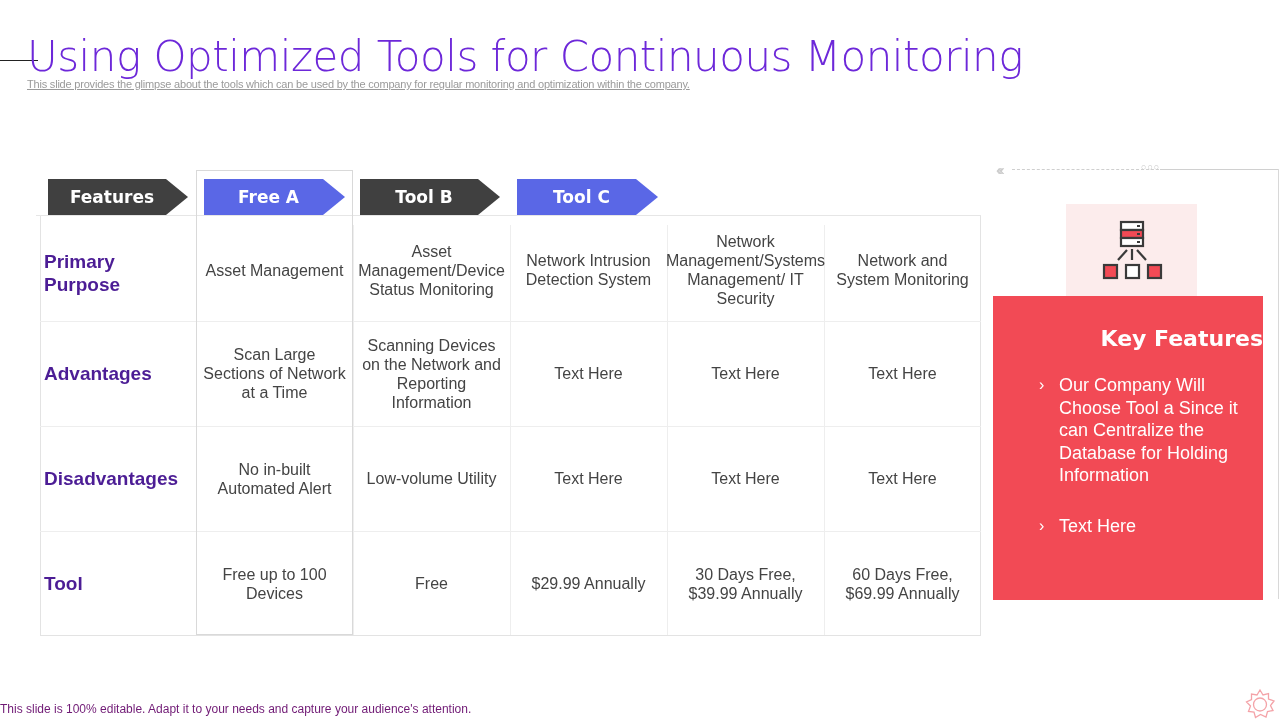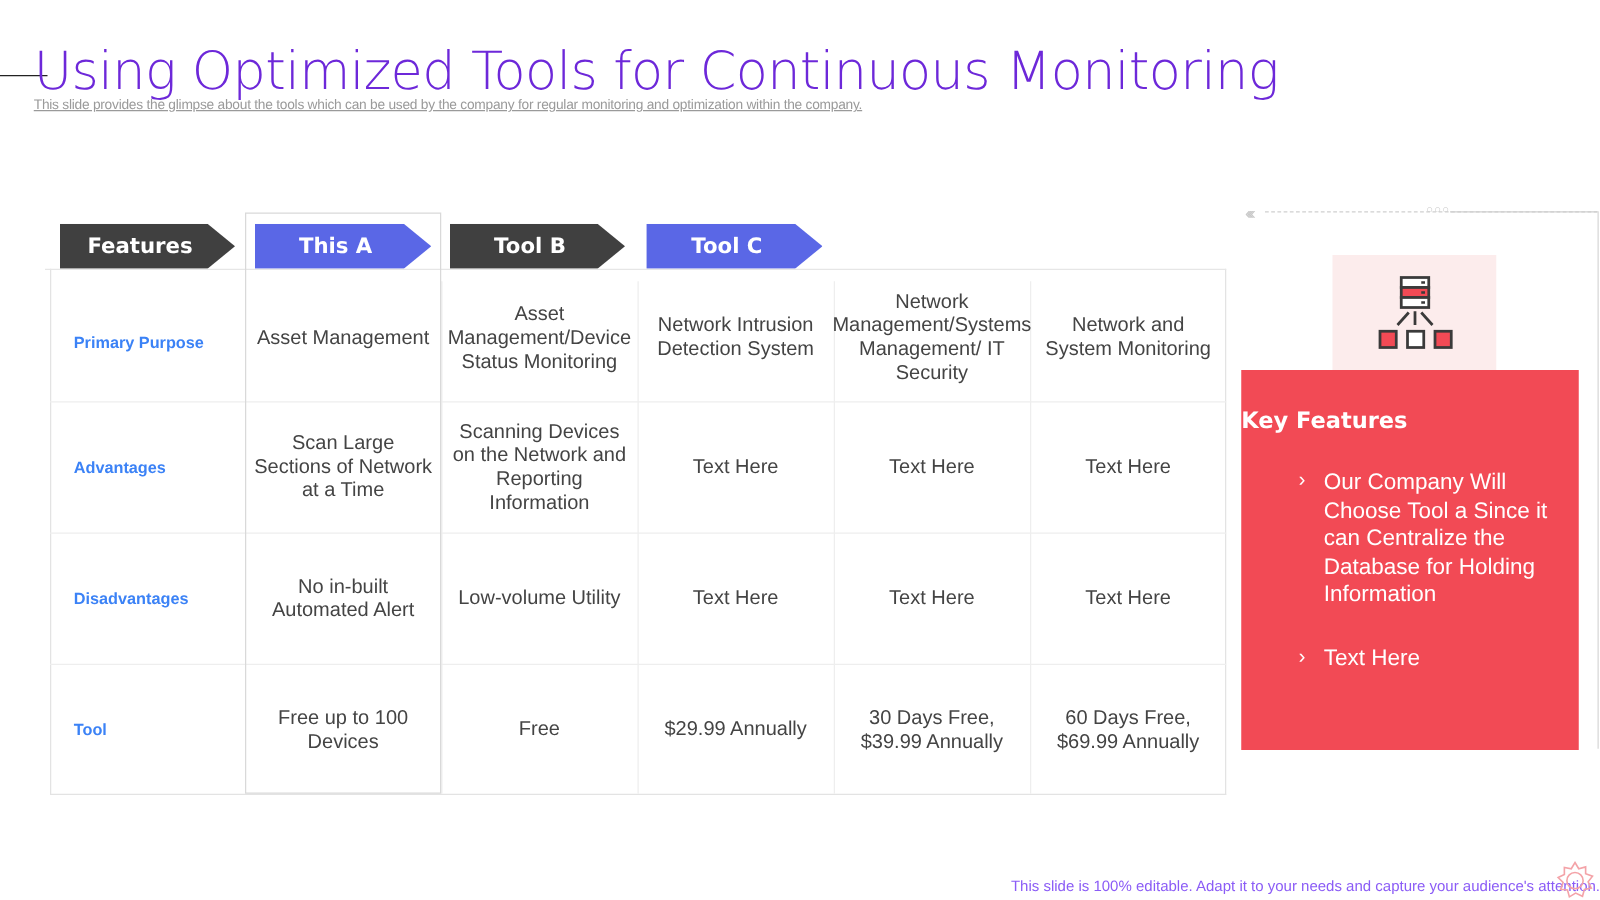--- a/index.html
+++ b/index.html
@@ -15,39 +15,39 @@
   .hline { position: absolute; left: 36px; top: 215px; width: 945px; height: 1px; background: #e6e6e6; }
   .tool-a-frame { position: absolute; left: 196px; top: 170px; width: 157px; height: 465px; border: 1px solid #d9d9d9; }
 
   .header-row { position: absolute; left: 0; top: 179px; width: 1000px; height: 36px; }
   .chevron { position: absolute; top: 0; height: 36px; color: #fff; font-family: "DejaVu Sans", sans-serif; font-weight: bold; font-size: 17px; display: flex; align-items: center; justify-content: center; padding-right: 12px;
     clip-path: polygon(0 0, calc(100% - 22px) 0, 100% 50%, calc(100% - 22px) 100%, 0 100%); }
   .chevron.red { background: #404040; }
   .chevron.blue { background: #5a67e6; }
 
   .cell { position: absolute; display: flex; align-items: center; justify-content: center; text-align: center; font-size: 16px; line-height: 19px; color: #444; padding: 0 6px; }
-  .row-label { position: absolute; display: flex; align-items: center; font-weight: bold; font-size: 13px; line-height: 23px; color: #3b82f6; padding-left: 19px; }
+  .row-label { position: absolute; display: flex; align-items: center; font-weight: bold; font-size: 19px; line-height: 23px; color: #4c1d95; padding-left: 4px; }
   .row-div { position: absolute; left: 40px; width: 941px; height: 1px; background: #eeeeee; }
   .col-div { position: absolute; top: 225px; width: 1px; height: 410px; background: #eeeeee; }
 
   
   .deco-line { position: absolute; left: 1012px; top: 169px; width: 266px; height: 1px; border-top: 1px dashed #cfcfcf; }
   .deco-solid { position: absolute; left: 1160px; top: 169px; width: 118px; height: 1px; background: #d0d0d0; }
   .deco-vert { position: absolute; left: 1278px; top: 169px; width: 1px; height: 430px; background: #d8d8d8; }
   .deco-arrows { position: absolute; left: 1000px; top: 162px; font-size: 14px; color: #c9c9c9; letter-spacing: -6px; }
   .deco-dots { position: absolute; left: 1141px; top: 162px; font-size: 9px; color: #c9c9c9; letter-spacing: 1px; }
 
   .icon-box { position: absolute; left: 1066px; top: 204px; width: 131px; height: 93px; background: #fcecec; display: flex; align-items: center; justify-content: center; }
   .key-panel { position: absolute; left: 993px; top: 296px; width: 270px; height: 304px; background: #f24a55; color: #fff; }
-  .key-title { position: absolute; left: 0; top: 30px; width: 100%; text-align: left; font-family: "DejaVu Sans", sans-serif; font-weight: bold; font-size: 18px; }
+  .key-title { position: absolute; left: 0; top: 30px; width: 100%; text-align: right; font-family: "DejaVu Sans", sans-serif; font-weight: bold; font-size: 22px; }
   .key-list { position: absolute; left: 46px; top: 78px; width: 220px; list-style: none; }
   .key-item { position: relative; padding-left: 20px; font-size: 18px; line-height: 22.5px; margin-bottom: 28px; }
   .key-bullet { position: absolute; left: 0; top: 0; font-size: 16px; }
 
-  .footer { position: absolute; left: 0; top: 702px; width: 1280px; text-align: right; font-size: 12px; color: #8b5cf6; }
+  .footer { position: absolute; left: 0; top: 702px; width: 1280px; text-align: left; font-size: 12px; color: #701a75; }
   .gear { position: absolute; left: 1244px; top: 688px; }
 </style>
 </head>
 <body>
 
 <div class="title-rule"></div>
 <h1 class="title">Using Optimized Tools for Continuous Monitoring</h1>
 <p class="subtitle">This slide provides the glimpse about the tools which can be used by the company for regular monitoring and optimization within the company.</p>
 
 <div class="grid"></div>
@@ -56,21 +56,21 @@
 <div class="col-div" style="left:510px"></div>
 <div class="col-div" style="left:667px"></div>
 <div class="col-div" style="left:824px"></div>
 <div class="row-div" style="top:321px"></div>
 <div class="row-div" style="top:426px"></div>
 <div class="row-div" style="top:531px"></div>
 <div class="tool-a-frame"></div>
 
 <div class="header-row">
   <div class="chevron red" style="left:48px;  width:140px">Features</div>
-  <div class="chevron blue" style="left:204px; width:141px">This A</div>
+  <div class="chevron blue" style="left:204px; width:141px">Free A</div>
   <div class="chevron red" style="left:360px; width:140px">Tool B</div>
   <div class="chevron blue" style="left:517px; width:141px">Tool C</div>
 </div>
 
 <div class="row-label" style="left:40px; top:225px; width:156px; height:96px">Primary Purpose</div>
 <div class="cell" style="left:196px; top:225px; width:157px; height:90px">Asset Management</div>
 <div class="cell" style="left:353px; top:225px; width:157px; height:90px">Asset Management/Device Status Monitoring</div>
 <div class="cell" style="left:510px; top:225px; width:157px; height:90px">Network Intrusion Detection System</div>
 <div class="cell" style="left:667px; top:225px; width:157px; height:90px">Network Management/Systems Management/ IT Security</div>
 <div class="cell" style="left:824px; top:225px; width:157px; height:90px">Network and System Monitoring</div>

